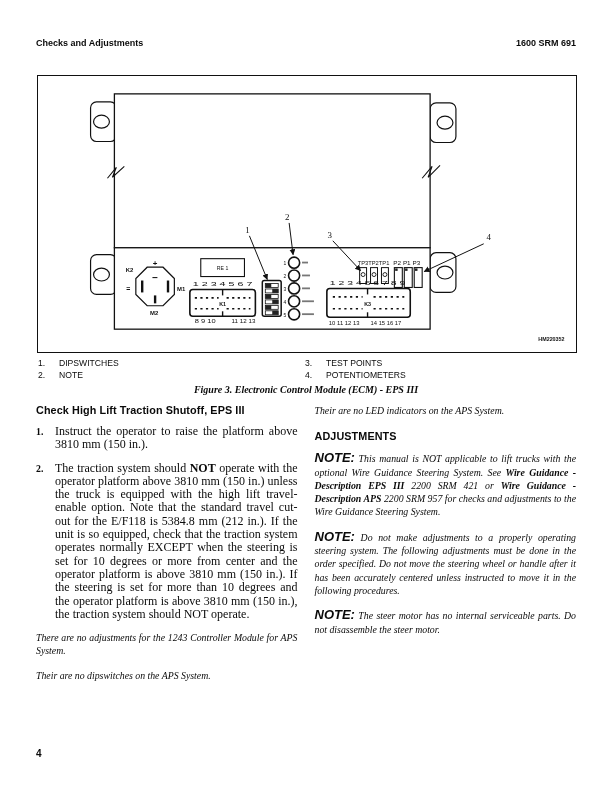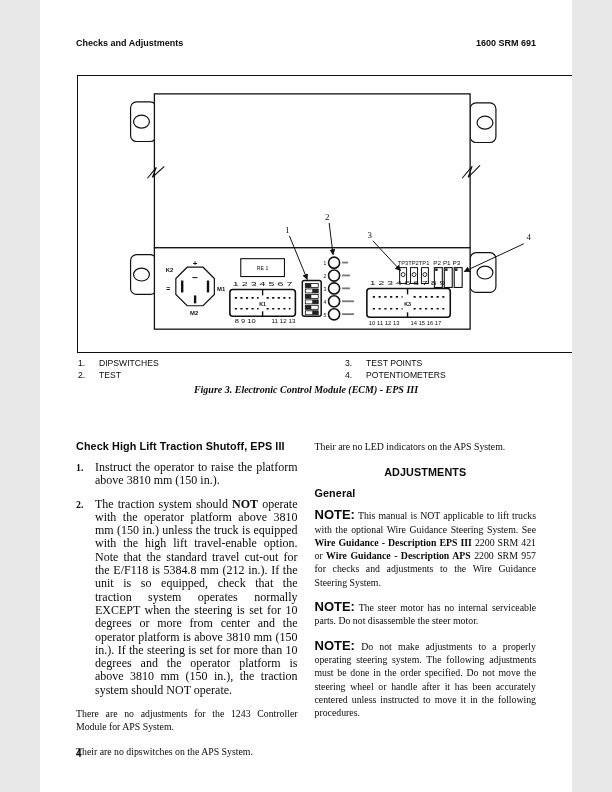--- a/index.html
+++ b/index.html
@@ -1,17 +1,17 @@
 <!DOCTYPE html>
 <html><head>
 <meta charset="utf-8">
 <style>
   html,body { margin:0; padding:0; background:#e8e8e8; }
   .page {
-    position:relative; width:532px; height:792px; margin:0 auto;
+    position:relative; width:612px; height:792px; margin:0 auto;
     background:#ffffff; overflow:hidden;
     font-family:"Liberation Serif", serif; color:#0a0a0a;
   }
   
   .header {
     position:absolute; top:38px; left:36px; right:36px;
     display:flex; justify-content:space-between;
     font-family:"Liberation Sans", sans-serif; font-weight:bold; font-size:9px;
   }
   
@@ -32,29 +32,30 @@
   .caption {
     position:absolute; top:384px; left:0; right:0; text-align:center;
     font-weight:bold; font-style:italic; font-size:10px;
     font-family:"Liberation Serif", serif;
   }
   
   .columns {
     position:absolute; top:404px; left:36px; right:36px;
     display:flex; gap:17px;
   }
-  .col { flex:1; min-width:0;margin-top:36px; }
+  .col { flex:1; min-width:0; }
   h3.sec {
     font-family:"Liberation Sans", sans-serif; font-weight:bold;
     font-size:10.8px; margin:0 0 9px 0; letter-spacing:0.1px;
   }
-  h3.sec.mt { margin-top:13px;text-align:center; }
+  h3.sec.mt { margin-top:13px; }
   .body-p {
     font-size:9.8px; line-height:13.3px; text-align:justify;
     margin:0 0 11px 0;
+    font-style:italic;
   }
   .ol-item { display:flex; margin:0 0 10px 0; }
   .ol-num {
     width:19px; flex:0 0 19px; font-weight:bold; font-size:9.8px; line-height:13.3px;
   }
   .ol-text { flex:1; font-size:12px; line-height:13.3px; text-align:justify; }
   .b  { font-weight:bold; }
   .ns { font-family:"Liberation Sans", sans-serif; font-weight:bold; font-size:13px; }
   .page-num {
     position:absolute; top:748px; left:36px;
@@ -214,21 +215,21 @@
   </div>
 
   <div class="legend">
     <div class="legend-col c1">
       <div class="legend-row">
         <span class="lg-num">1.</span>
         <span>DIPSWITCHES</span>
       </div>
       <div class="legend-row">
         <span class="lg-num">2.</span>
-        <span>TEST</span>
+        <span>NOTE</span>
       </div>
     </div>
     <div class="legend-col c2">
       <div class="legend-row">
         <span class="lg-num">3.</span>
         <span>TEST POINTS</span>
       </div>
       <div class="legend-row">
         <span class="lg-num">4.</span>
         <span>POTENTIOMETERS</span>
@@ -254,24 +255,23 @@
 
       <p class="body-p">There are no adjustments for the 1243 Controller Module for APS System.</p>
 
       <p class="body-p">Their are no dipswitches on the APS System.</p>
     </div>
 
     <div class="col">
       <p class="body-p">Their are no LED indicators on the APS System.</p>
 
       <h3 class="sec mt">ADJUSTMENTS</h3>
-      <h3 class="sec" style="margin-top:4px;">General</h3>
 
       <p class="body-p"><span class="ns">NOTE:</span><span> This manual is NOT applicable to lift trucks with the optional Wire Guidance Steering System. See </span><span class="b">Wire Guidance - Description EPS III</span><span> 2200 SRM 421 or </span><span class="b">Wire Guidance - Description APS</span><span> 2200 SRM 957 for checks and adjustments to the Wire Guidance Steering System.</span></p>
+      <p class="body-p"><span class="ns">NOTE:</span><span> Do not make adjustments to a properly operating steering system. The following adjustments must be done in the order specified. Do not move the steering wheel or handle after it has been accurately centered unless instructed to move it in the following procedures.</span></p>
       <p class="body-p"><span class="ns">NOTE:</span><span> The steer motor has no internal serviceable parts. Do not disassemble the steer motor.</span></p>
-      <p class="body-p"><span class="ns">NOTE:</span><span> Do not make adjustments to a properly operating steering system. The following adjustments must be done in the order specified. Do not move the steering wheel or handle after it has been accurately centered unless instructed to move it in the following procedures.</span></p>
     </div>
 
   </div>
 
   <div class="page-num">4</div>
 
 </div>
 
 </body></html>

